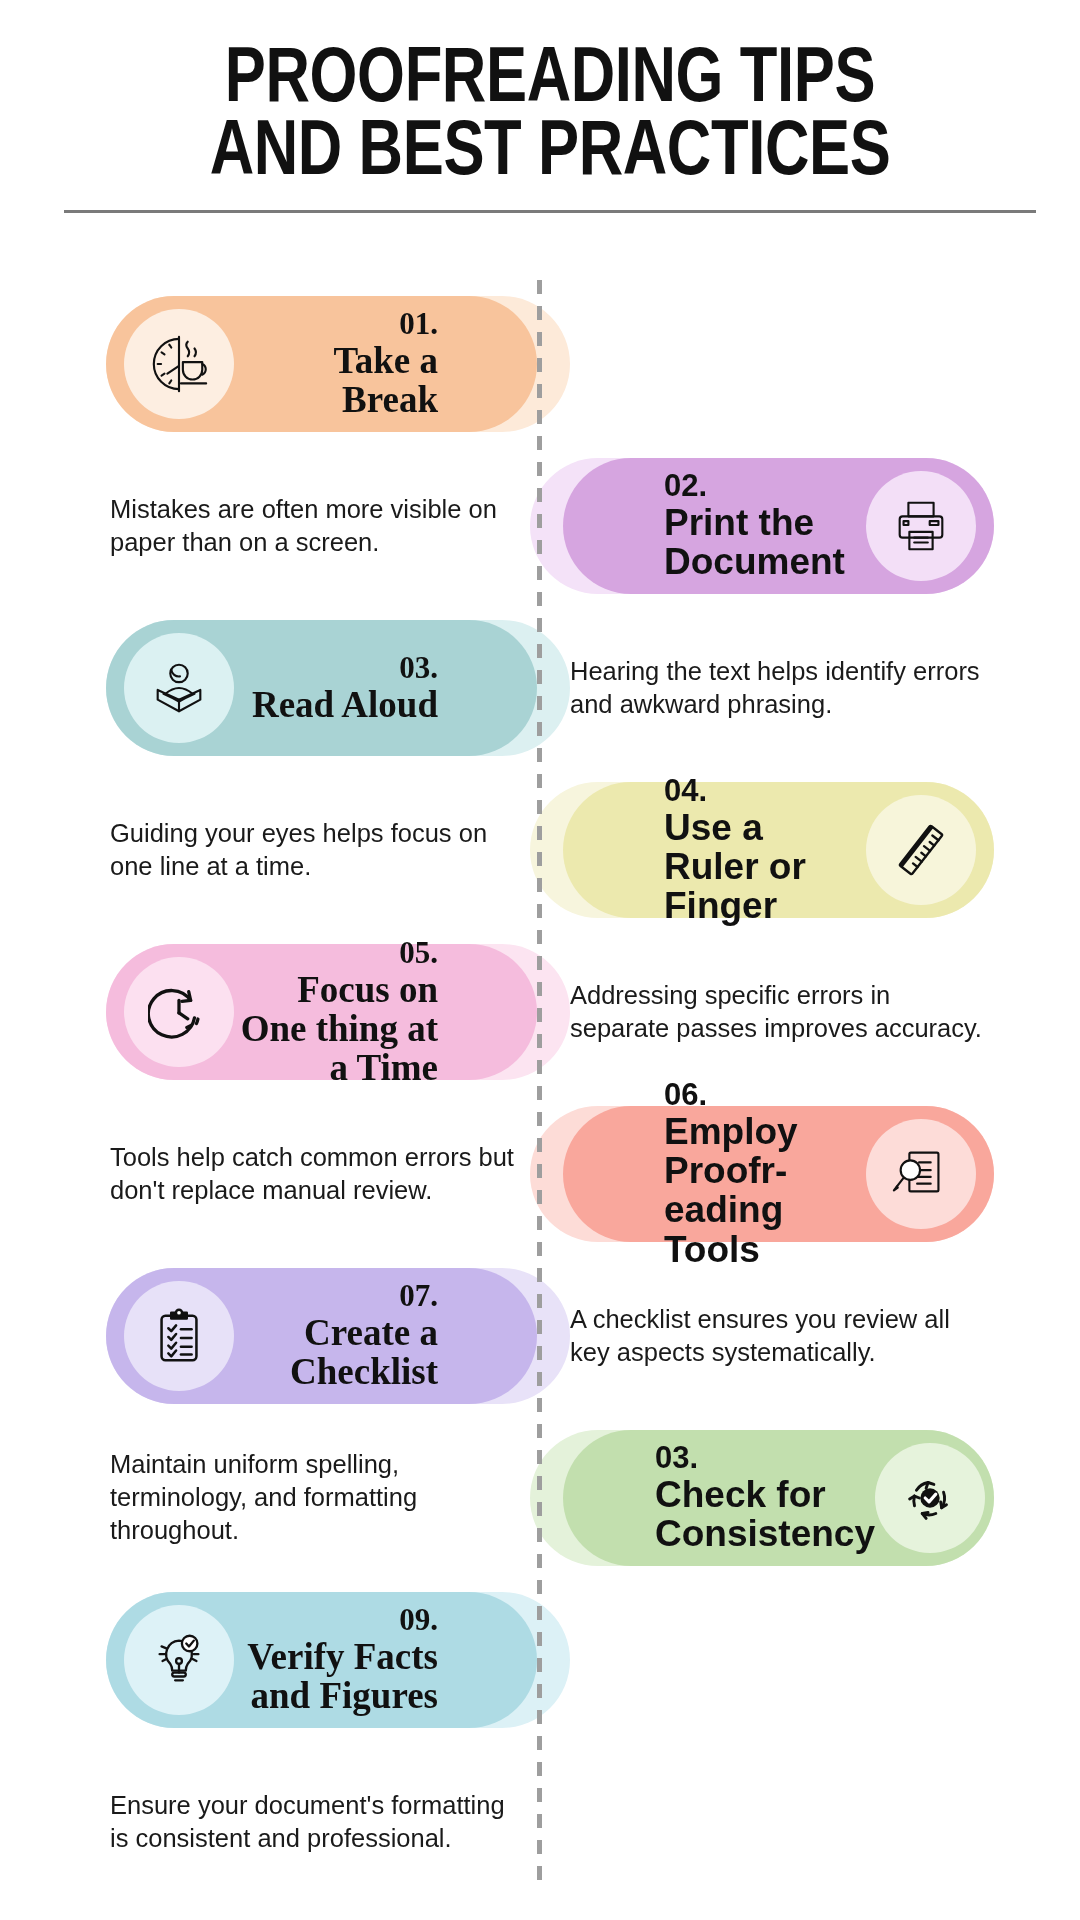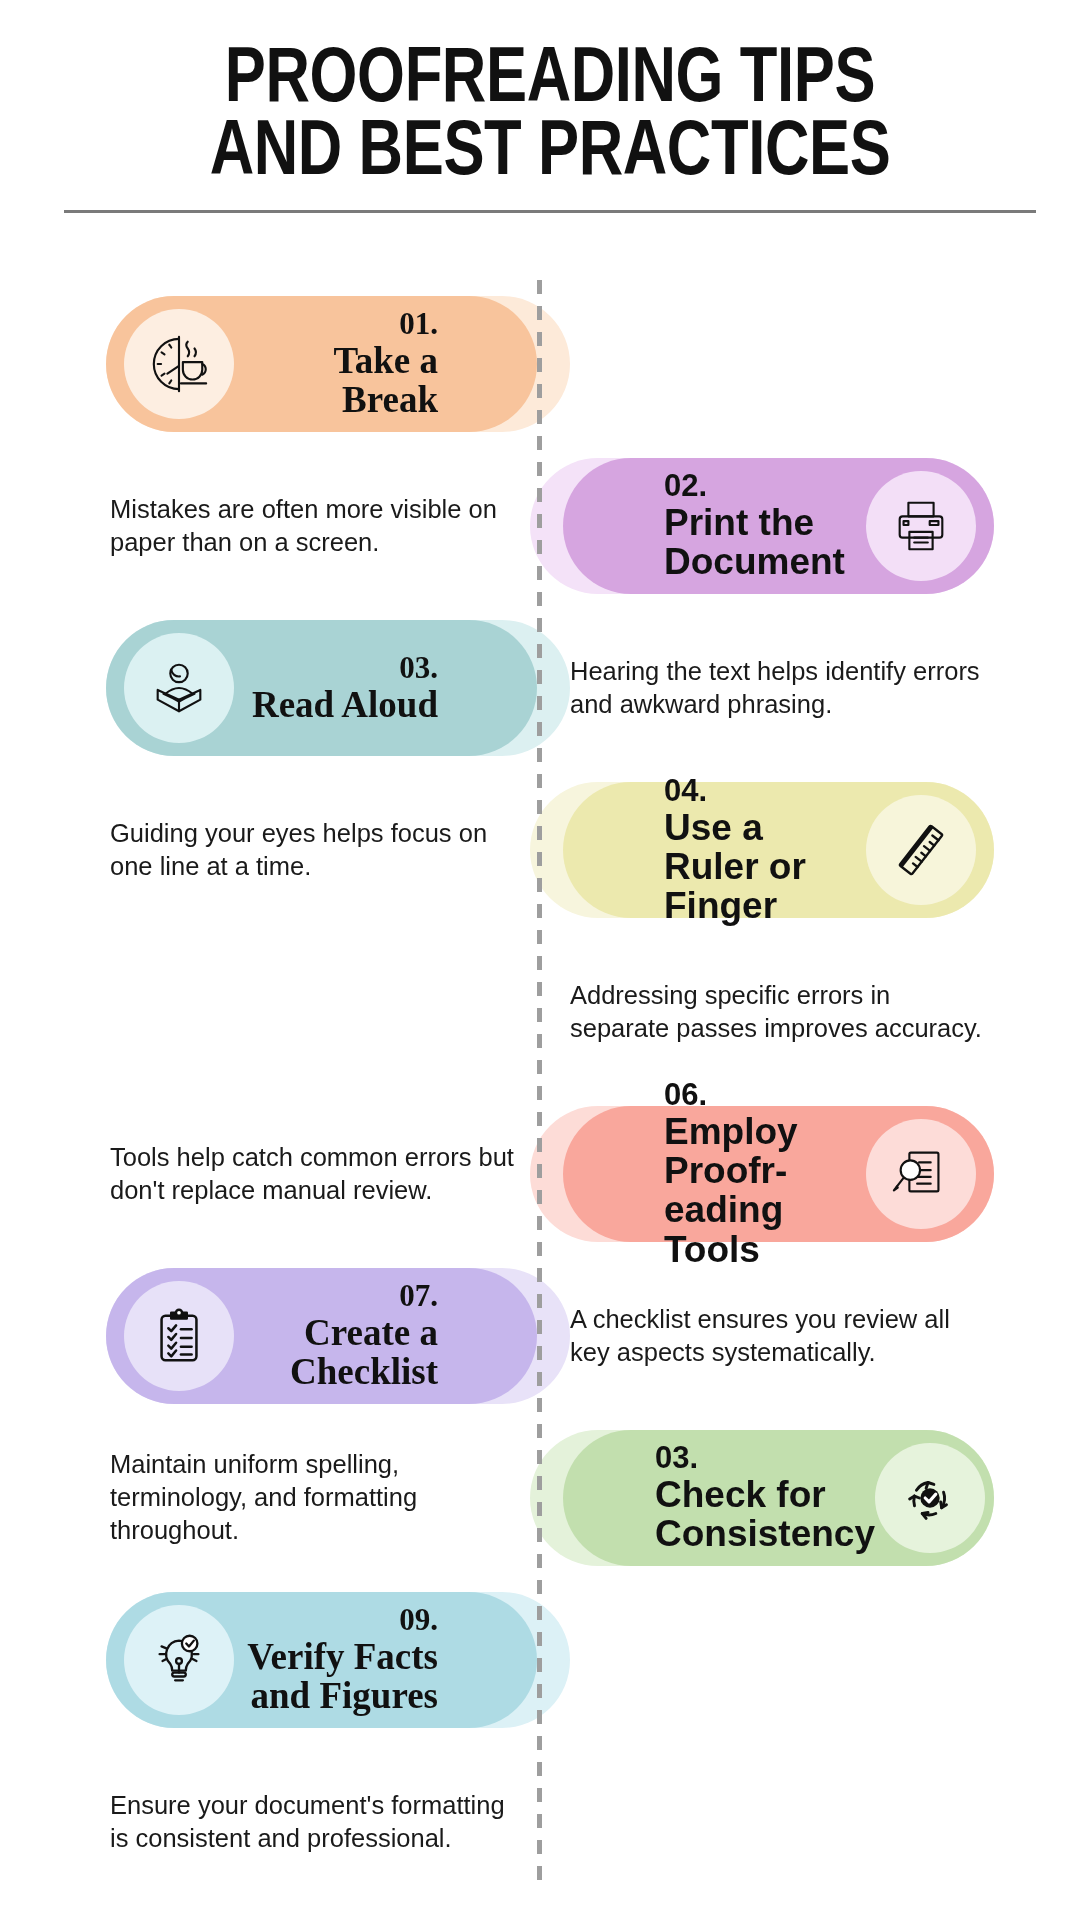--- a/index.html
+++ b/index.html
@@ -240,20 +240,38 @@
     </svg>
           </div>
           <div class="pill-text">
             <div class="pill-num">04.</div>
             <div class="pill-name">Use a Ruler or Finger</div>
           </div>
         </div>
         <div class="desc">Guiding your eyes helps focus on one line at a time.</div>
       </div>
       <div class="row left">
+        <div class="pill">
+          <div class="tail" style="background: rgb(252, 228, 241);"></div>
+          <div class="body" style="background: rgb(245, 188, 221);"></div>
+          <div class="icon-bubble" style="background: rgb(252, 224, 240);">
+            <svg viewBox="0 0 64 64" fill="none" stroke="#111" stroke-width="3.4" stroke-linecap="round" stroke-linejoin="round">
+      <path d="M44 20 A24 24 0 1 0 48 38"></path>
+      <path d="M50 44 a22 22 0 0 0 2 -10" stroke-dasharray="5 6"></path>
+      <path d="M40 48 a22 22 0 0 0 9 -6" stroke-dasharray="5 6"></path>
+      <path d="M44 20 l-2 -9 m2 9 l-9 1"></path>
+      <line x1="32" y1="20" x2="32" y2="33"></line>
+      <line x1="32" y1="33" x2="41" y2="39"></line>
+    </svg>
+          </div>
+          <div class="pill-text">
+            <div class="pill-num">05.</div>
+            <div class="pill-name">Focus on One thing at a Time</div>
+          </div>
+        </div>
         <div class="desc">Addressing specific errors in separate passes improves accuracy.</div>
       </div>
       <div class="row right">
         <div class="pill">
           <div class="tail" style="background: rgb(253, 220, 215);"></div>
           <div class="body" style="background: rgb(249, 167, 156);"></div>
           <div class="icon-bubble" style="background: rgb(253, 220, 216);">
             <svg viewBox="0 0 64 64" fill="none" stroke="#111" stroke-width="2.2" stroke-linecap="round" stroke-linejoin="round">
       <rect x="20" y="10" width="30" height="40" rx="1.5"></rect>
       <line x1="30" y1="20" x2="42" y2="20"></line>

